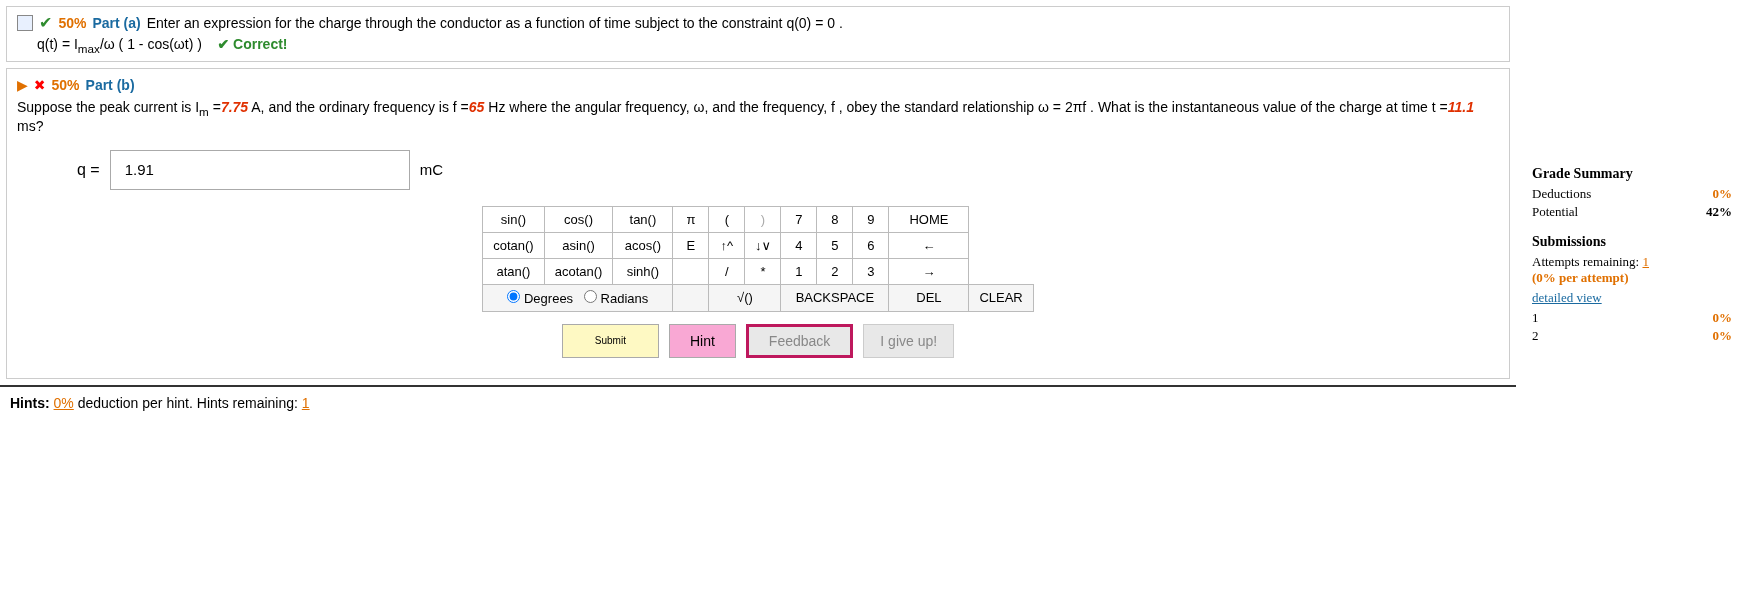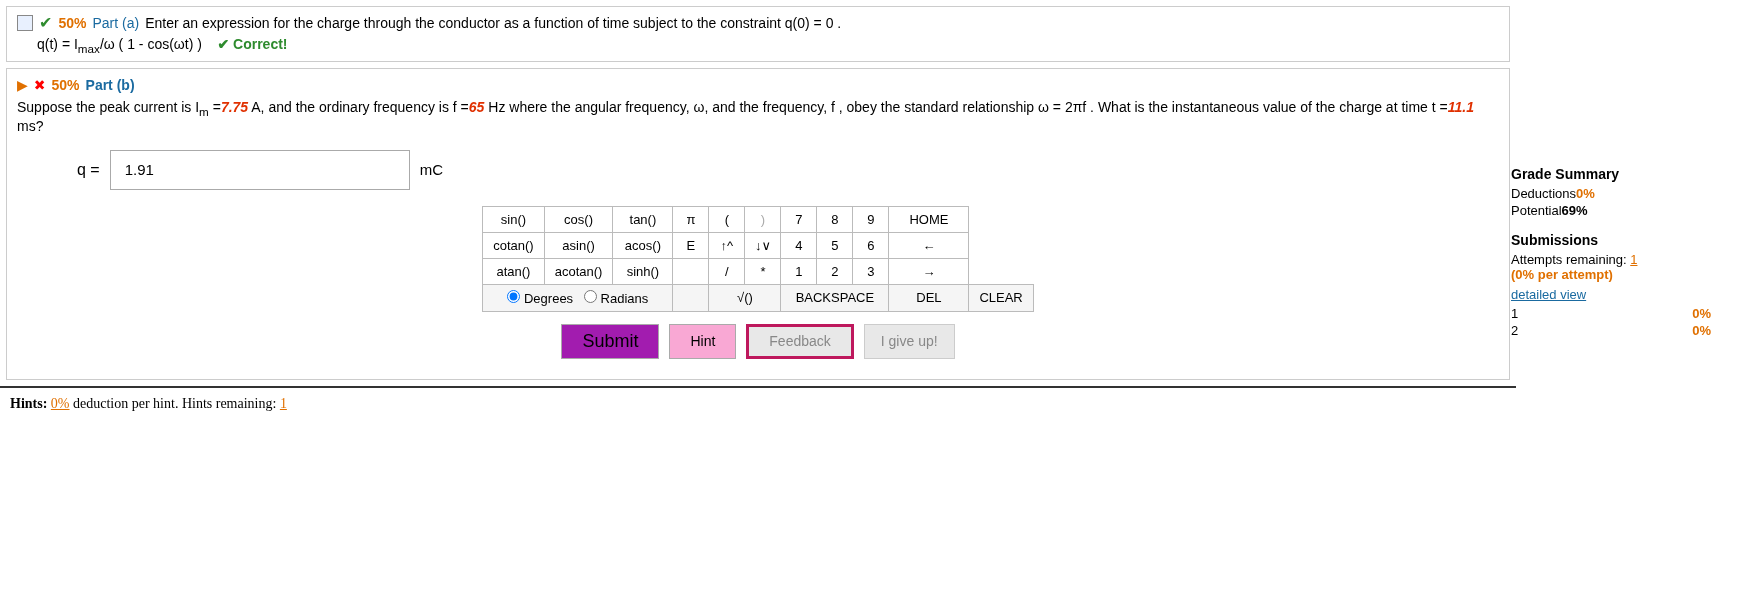--- a/index.html
+++ b/index.html
@@ -5,21 +5,21 @@
     * { box-sizing: border-box; margin: 0; padding: 0; }
     body { font-family: Arial, sans-serif; font-size: 14px; background: #fff; color: #000; }
 
     
     .part-a { border: 1px solid #ccc; padding: 6px 10px; margin: 6px; background: #fff; }
     .part-a-line1 { display: flex; align-items: center; gap: 6px; }
     .part-a-line2 { margin-top: 4px; margin-left: 20px; }
     .checkbox-icon { width: 16px; height: 16px; border: 1px solid #888; display: inline-block; background: #e8f0fe; }
     .check-green { color: #2e8b2e; font-size: 16px; }
     .percent-orange { color: #e07000; font-weight: bold; }
-    .part-label-a { color: #1a6aa0; font-weight: normal; }
+    .part-label-a { color: #1a6aa0; font-weight: bold; }
     .correct-green { color: #2e8b2e; font-weight: bold; }
 
     
     .part-b { border: 1px solid #ccc; padding: 8px 10px; margin: 6px; background: #fff; }
     .part-b-header { display: flex; align-items: flex-start; gap: 6px; flex-wrap: wrap; }
     .arrow-orange { color: #e07000; font-size: 14px; }
     .x-red { color: red; font-size: 14px; }
     .part-label-b { color: #1a6aa0; font-weight: bold; }
     .highlight-red { color: #e03000; font-weight: bold; font-style: italic; }
 
@@ -40,40 +40,41 @@
       font-size: 13px;
       background: #fff;
     }
     .calc-table td.num { min-width: 36px; padding: 5px 8px; }
     .calc-table td.wide { min-width: 80px; }
     .radio-row { background: #f5f5f5; }
     .radio-row td { background: #f5f5f5; }
 
     
     .buttons-row { display: flex; justify-content: center; gap: 10px; margin: 12px 0; }
-    .btn-submit { padding: 6px 20px; border: 1px solid #aaa; background: #a21caf; cursor: pointer; font-size: 18px; }
+    .btn-submit { padding: 6px 32px; border: 1px solid #aaa; background: #fef9c3; cursor: pointer; font-size: 10px; }
     .btn-hint { padding: 6px 20px; border: 1px solid #aaa; background: #f9a8d4; cursor: pointer; font-size: 14px; }
     .btn-feedback { padding: 6px 20px; border: 3px solid #be185d; background: #e8e8e8; cursor: pointer; font-size: 14px; color: #888; }
     .btn-givup { padding: 6px 16px; border: 1px solid #ccc; background: #e8e8e8; cursor: pointer; font-size: 14px; color: #888; }
 
     
-    .hints-bar { border-top: 2px solid #333; display: flex; padding: 8px 10px; gap: 16px; font-family: Liberation Serif, serif; }
+    .hints-bar { border-top: 2px solid #333; display: flex; padding: 8px 10px; gap: 16px; }
     .hints-section { flex: 1; }
     .feedback-section { flex: 1; }
     .link-orange { color: #e07000; text-decoration: underline; cursor: pointer; }
 
     
     .right-panel {
       position: absolute;
       top: 160px;
-      right: 45px;
+      right: 24px;
       width: 200px;
+      font-family: Liberation Serif, serif;
     }
     .grade-title { font-weight: bold; font-size: 14px; margin-bottom: 4px; }
-    .grade-row { display: flex; justify-content: flex-start; margin: 2px 0; font-size: 13px; }
+    .grade-row { display: flex; justify-content: space-between; margin: 2px 0; font-size: 13px; }
     .grade-bold { font-weight: bold; }
     .submissions-title { font-weight: bold; font-size: 14px; margin-top: 14px; margin-bottom: 4px; }
     .sub-row { display: flex; justify-content: space-between; font-size: 13px; margin: 2px 0; }
     .blue-link { color: #1a6aa0; text-decoration: underline; cursor: pointer; font-size: 13px; }
 
     .page-wrapper { position: relative; }
     .main-content { margin-right: 240px; }
   </style>
 </head>
 <body>
@@ -191,21 +192,21 @@
   </div>
 
   <div class="right-panel">
     <div class="grade-title">Grade Summary</div>
     <div class="grade-row">
       <span>Deductions</span>
       <span class="percent-orange">0%</span>
     </div>
     <div class="grade-row">
       <span>Potential</span>
-      <span class="grade-bold">69%</span>
+      <span class="grade-bold">42%</span>
     </div>
     <div class="submissions-title">Submissions</div>
     <div style="font-size:13px;">
       <span>Attempts remaining:</span>
       <span class="link-orange">1</span>
     </div>
     <div style="font-size:13px;">
       <span class="percent-orange">(0% per attempt)</span>
     </div>
     <div style="margin:4px 0;">

